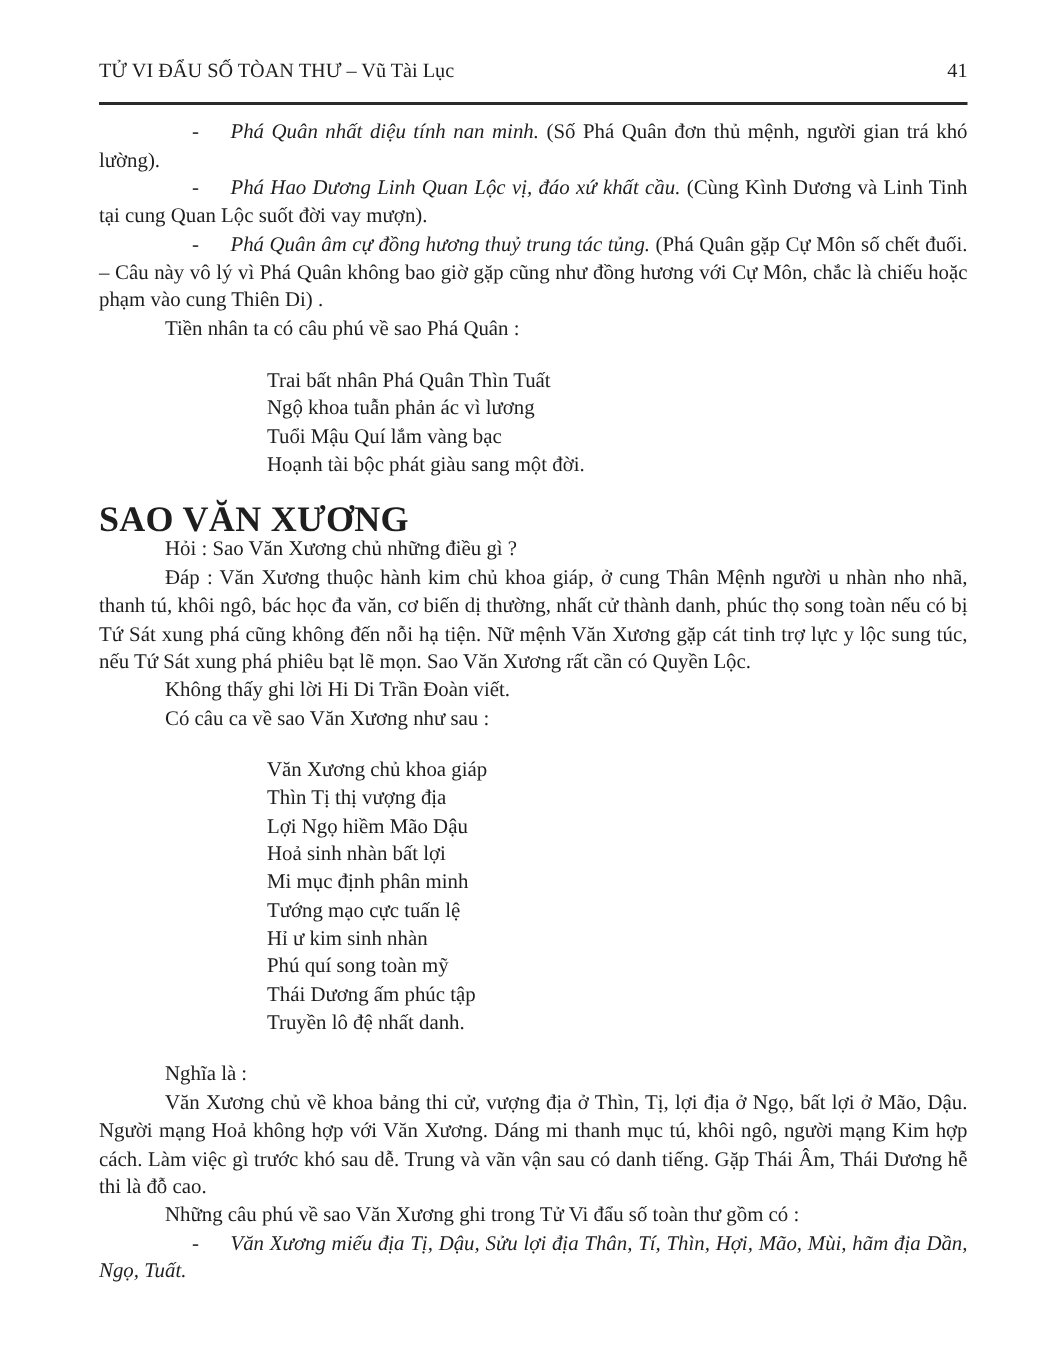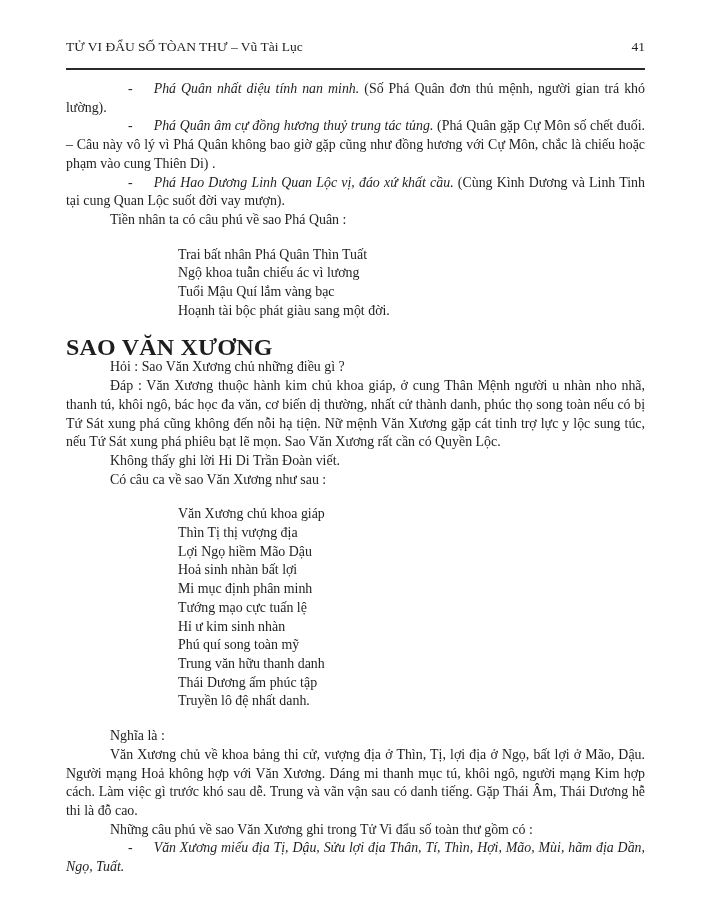--- a/index.html
+++ b/index.html
@@ -58,50 +58,49 @@
 
     <div class="hdr">
       <span>TỬ VI ĐẨU SỐ TÒAN THƯ – Vũ Tài Lục</span>
       <span>41</span>
     </div>
 
     <div class="body-text">
 
       <p class="phu"><span class="dash">-</span><span class="it">Phá Quân nhất diệu tính nan minh.</span><span> (Số Phá Quân đơn thủ mệnh, người gian trá khó lường).</span></p>
 
+      <p class="phu"><span class="dash">-</span><span class="it">Phá Hao Dương Linh Quan Lộc vị, đáo xứ khất cầu.</span><span> (Cùng Kình Dương và Linh Tinh tại cung Quan Lộc suốt đời vay mượn).</span></p>
+
       <p class="phu"><span class="dash">-</span><span class="it">Phá Quân âm cự đồng hương thuỷ trung tác tủng.</span><span> (Phá Quân gặp Cự Môn số chết đuối. – Câu này vô lý vì Phá Quân không bao giờ gặp cũng như đồng hương với Cự Môn, chắc là chiếu hoặc phạm vào cung Thiên Di) .</span></p>
-
-      <p class="phu"><span class="dash">-</span><span class="it">Phá Hao Dương Linh Quan Lộc vị, đáo xứ khất cầu.</span><span> (Cùng Kình Dương và Linh Tinh tại cung Quan Lộc suốt đời vay mượn).</span></p>
 
       <p class="indent">Tiền nhân ta có câu phú về sao Phá Quân :</p>
 
       <div class="verse">
         <p>Trai bất nhân Phá Quân Thìn Tuất</p>
-        <p>Ngộ khoa tuẫn chiếu ác vì lương</p>
+        <p>Ngộ khoa tuẫn phản ác vì lương</p>
         <p>Tuổi Mậu Quí lắm vàng bạc</p>
         <p>Hoạnh tài bộc phát giàu sang một đời.</p>
       </div>
 
       <p class="heading">SAO VĂN XƯƠNG</p>
 
       <p class="indent">Hỏi : Sao Văn Xương chủ những điều gì ?</p>
       <p class="indent">Đáp : Văn Xương thuộc hành kim chủ khoa giáp, ở cung Thân Mệnh người u nhàn nho nhã, thanh tú, khôi ngô, bác học đa văn, cơ biến dị thường, nhất cử thành danh, phúc thọ song toàn nếu có bị Tứ Sát xung phá cũng không đến nỗi hạ tiện. Nữ mệnh Văn Xương gặp cát tinh trợ lực y lộc sung túc, nếu Tứ Sát xung phá phiêu bạt lẽ mọn. Sao Văn Xương rất cần có Quyền Lộc.</p>
       <p class="indent">Không thấy ghi lời Hi Di Trần Đoàn viết.</p>
       <p class="indent">Có câu ca về sao Văn Xương như sau :</p>
 
       <div class="verse">
         <p>Văn Xương chủ khoa giáp</p>
         <p>Thìn Tị thị vượng địa</p>
         <p>Lợi Ngọ hiềm Mão Dậu</p>
         <p>Hoả sinh nhàn bất lợi</p>
         <p>Mi mục định phân minh</p>
         <p>Tướng mạo cực tuấn lệ</p>
         <p>Hỉ ư kim sinh nhàn</p>
         <p>Phú quí song toàn mỹ</p>
-        <p>Trung văn hữu thanh danh</p>
         <p>Thái Dương ấm phúc tập</p>
         <p>Truyền lô đệ nhất danh.</p>
       </div>
 
       <p class="indent">Nghĩa là :</p>
       <p class="indent">Văn Xương chủ về khoa bảng thi cử, vượng địa ở Thìn, Tị, lợi địa ở Ngọ, bất lợi ở Mão, Dậu. Người mạng Hoả không hợp với Văn Xương. Dáng mi thanh mục tú, khôi ngô, người mạng Kim hợp cách. Làm việc gì trước khó sau dễ. Trung và vãn vận sau có danh tiếng. Gặp Thái Âm, Thái Dương hễ thi là đỗ cao.</p>
       <p class="indent">Những câu phú về sao Văn Xương ghi trong Tử Vi đẩu số toàn thư gồm có :</p>
 
       <p class="phu"><span class="dash">-</span><span class="it">Văn Xương miếu địa Tị, Dậu, Sửu lợi địa Thân, Tí, Thìn, Hợi, Mão, Mùi, hãm địa Dần, Ngọ, Tuất.</span></p>
 

